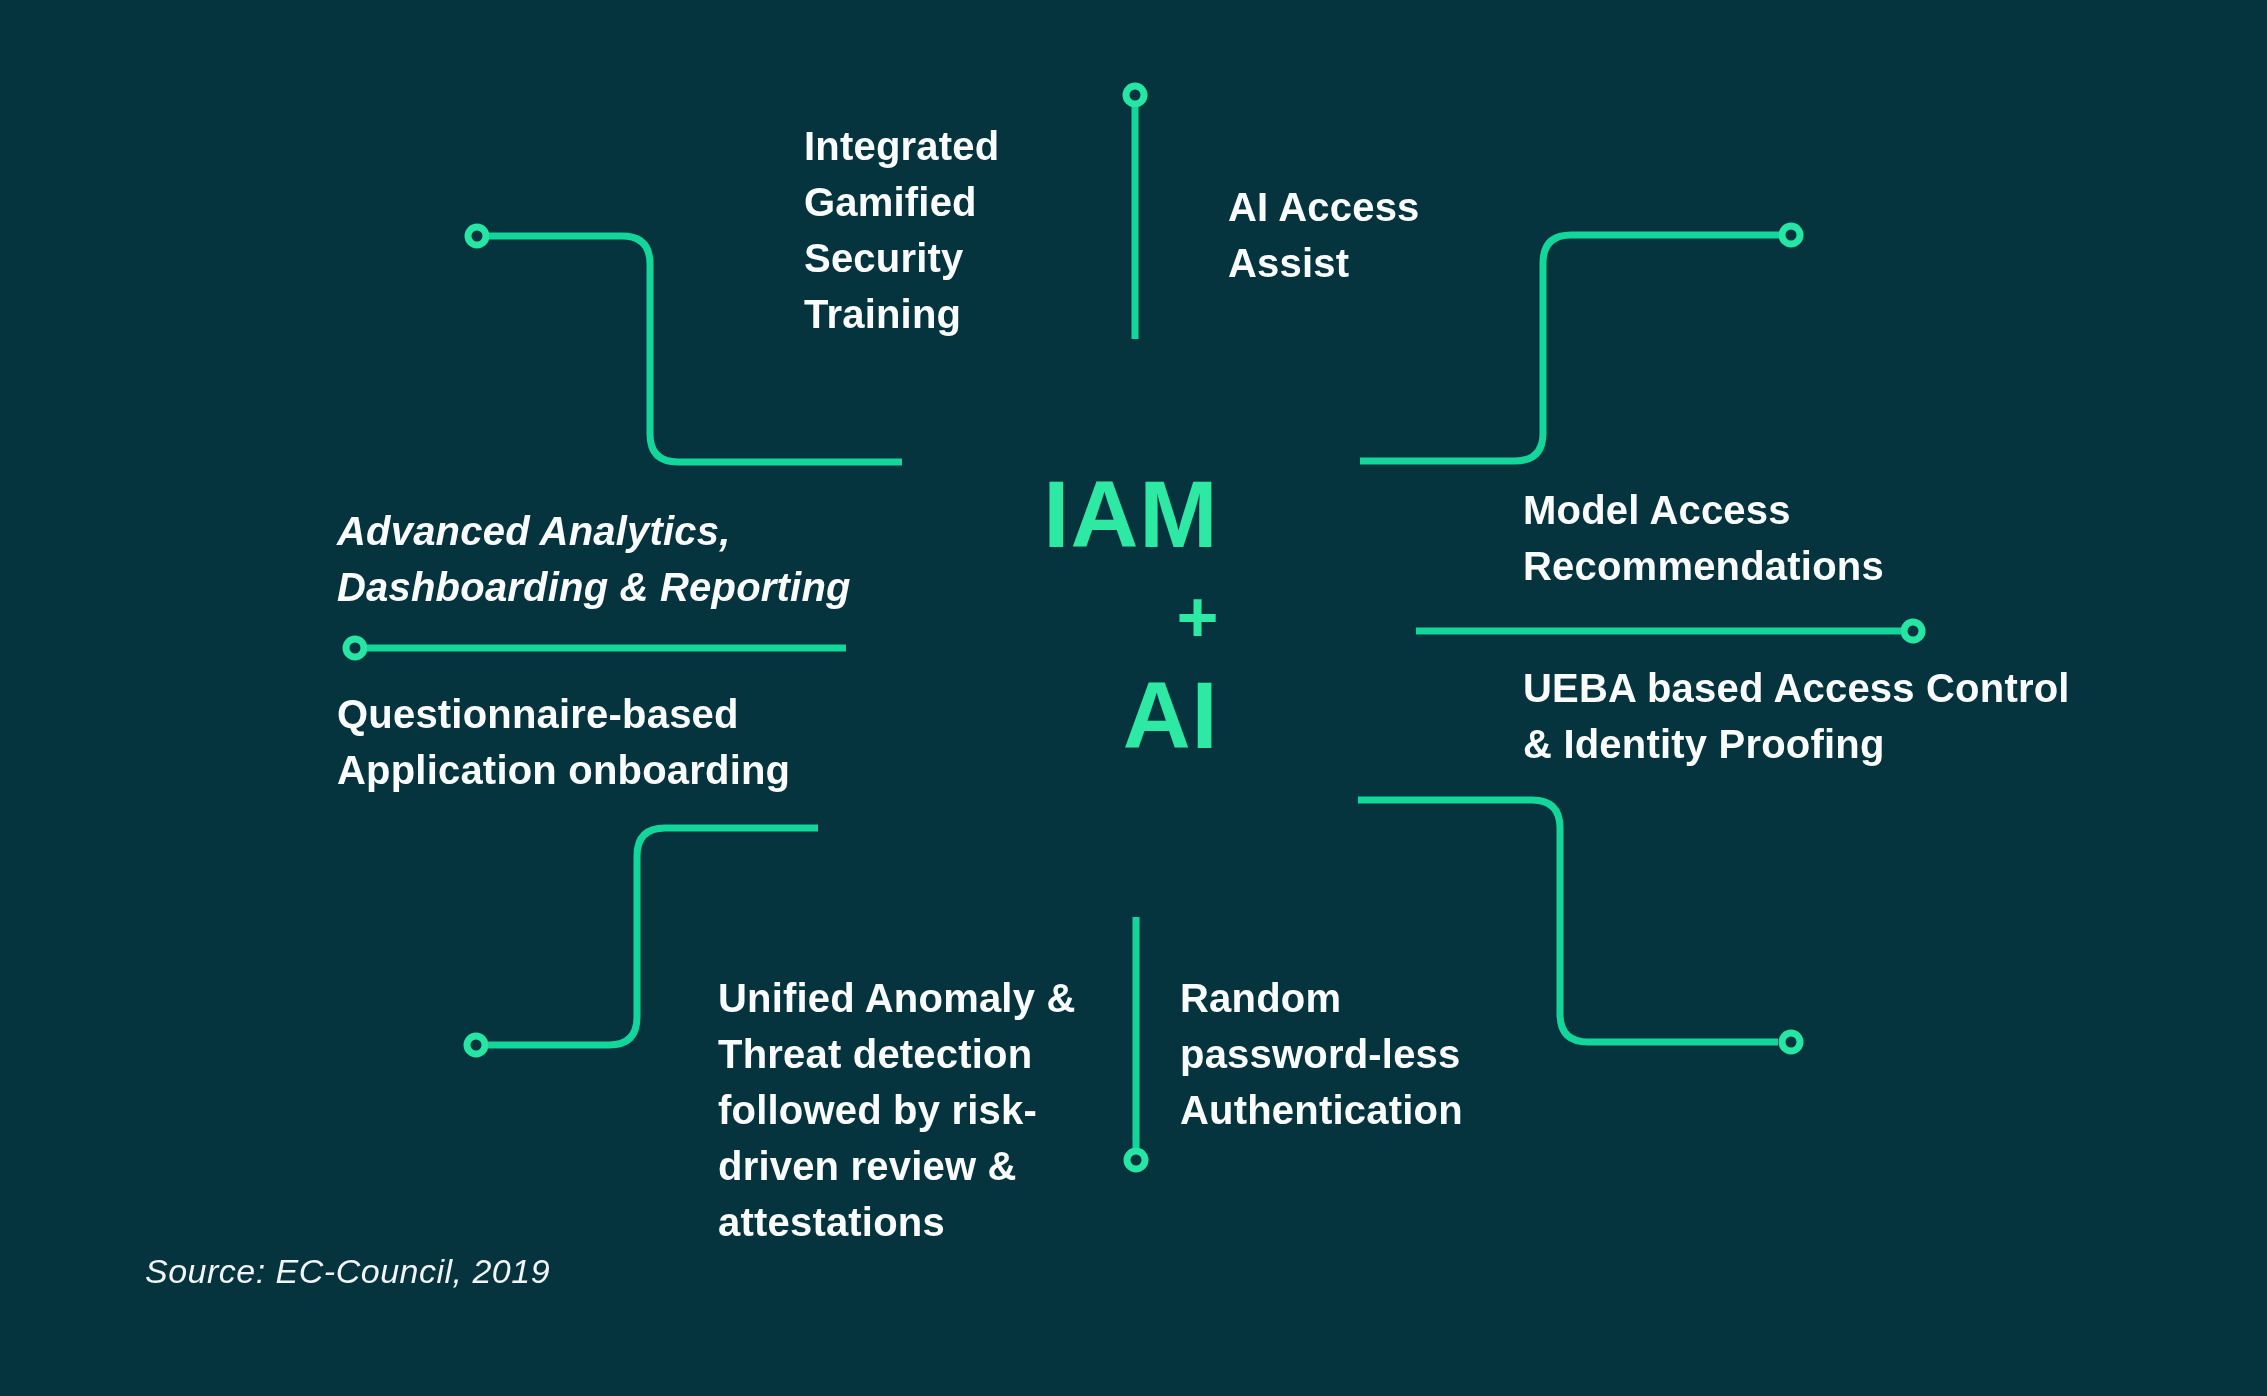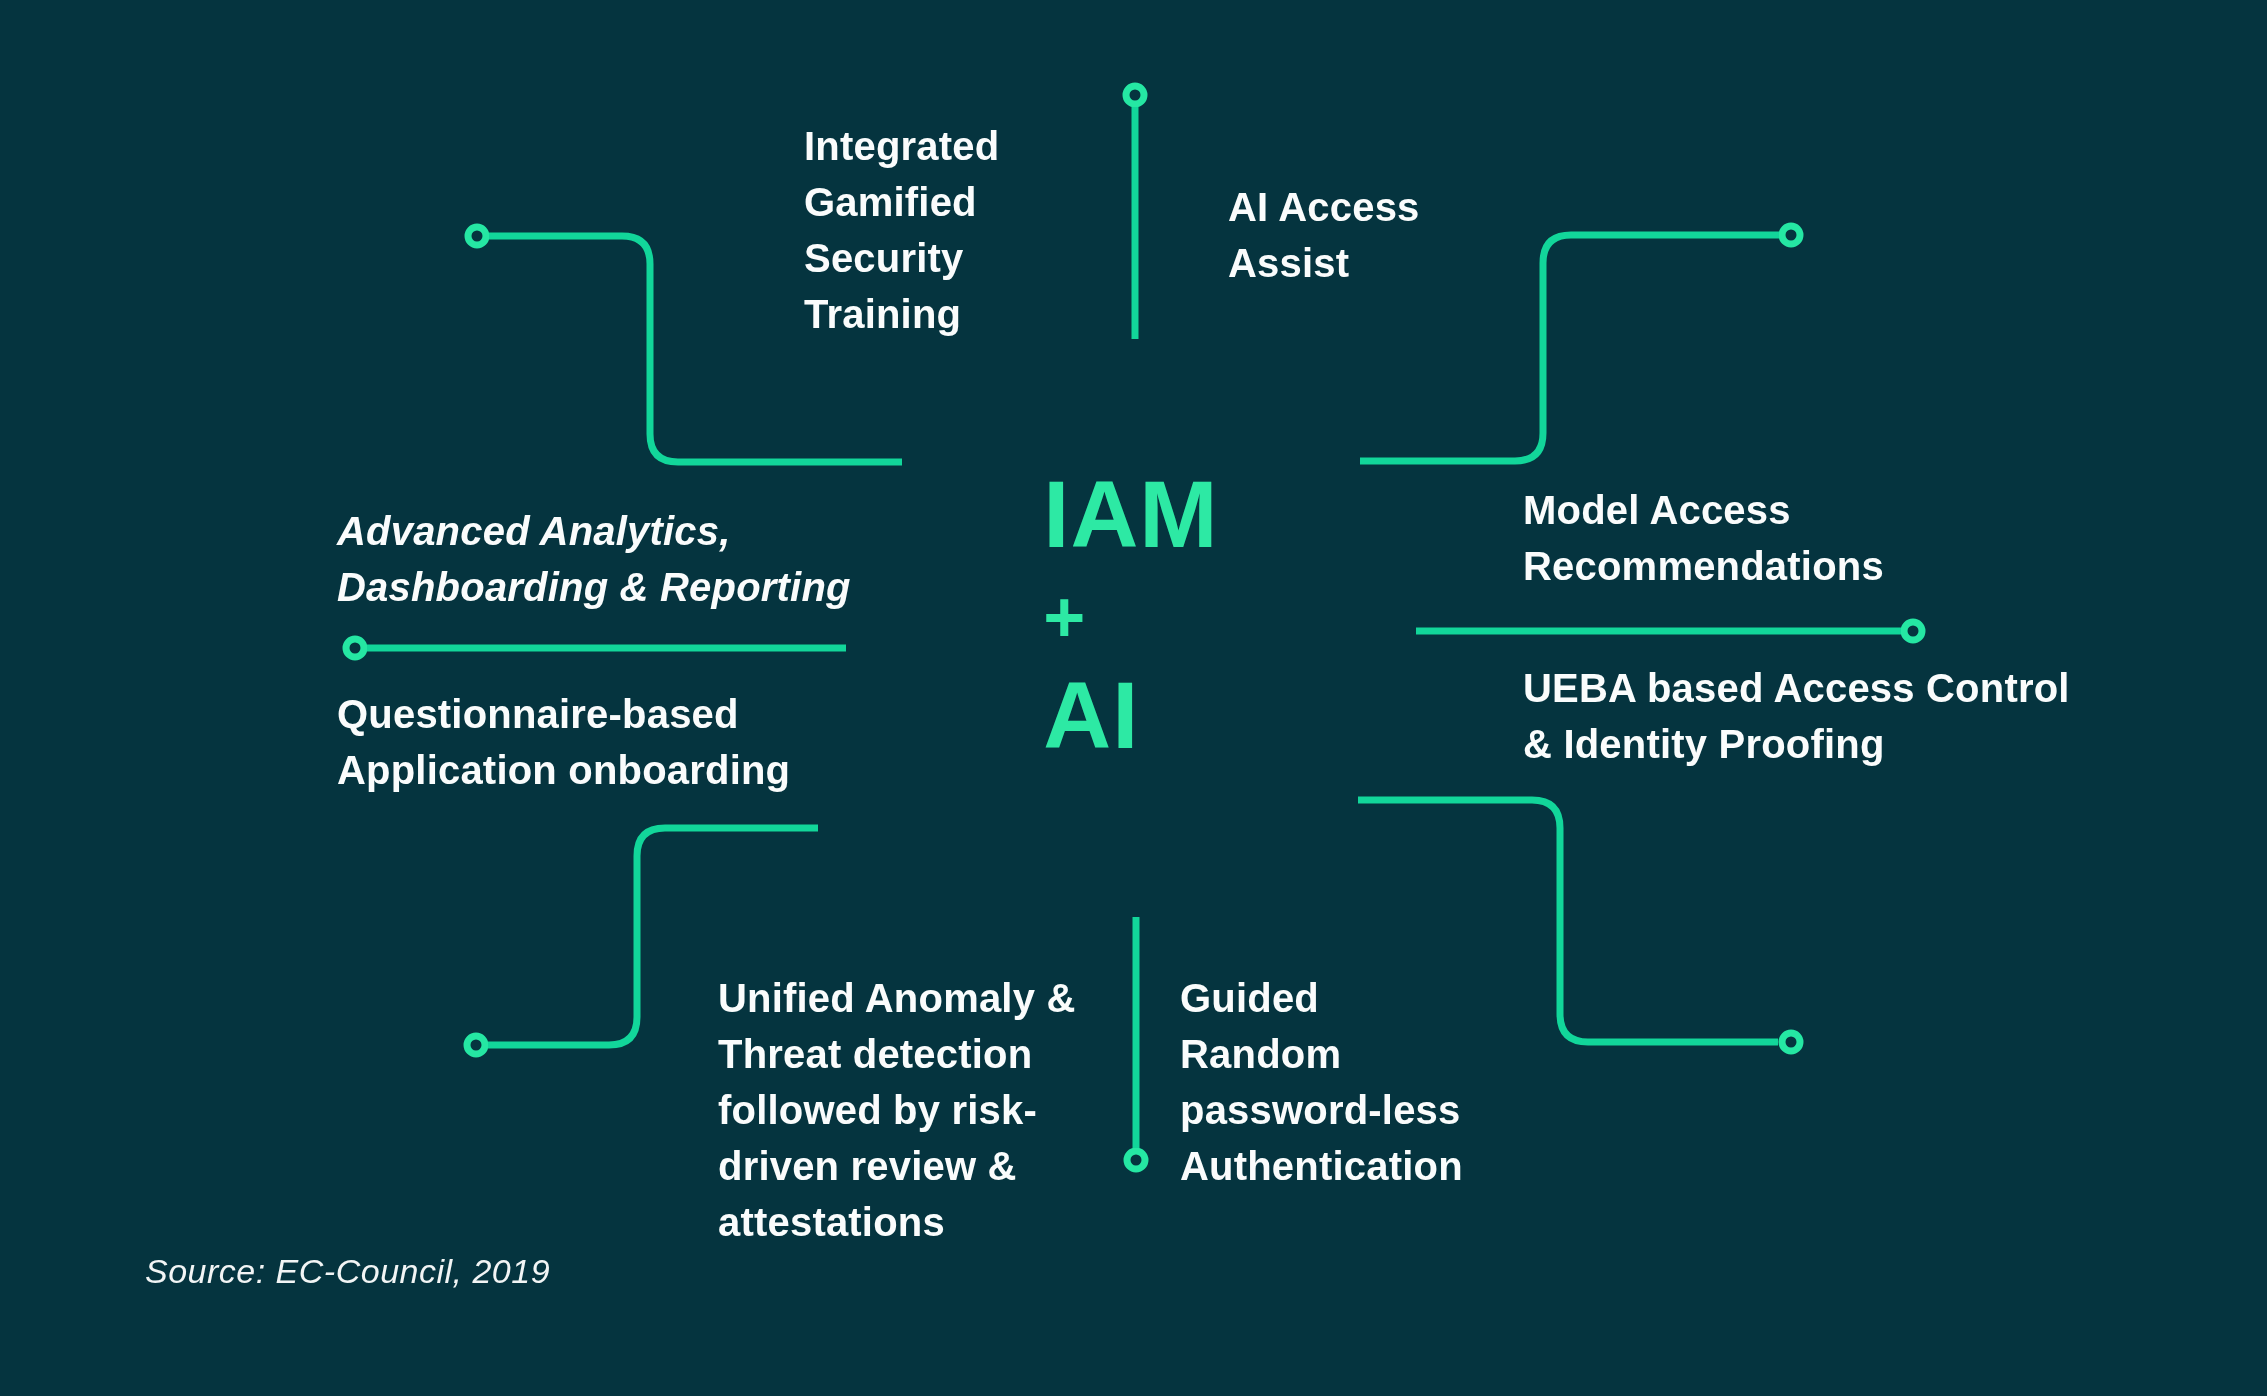--- a/index.html
+++ b/index.html
@@ -17,21 +17,21 @@
     position:absolute;
     color:var(--label,#fafcfc);
     font-size:40px;font-weight:700;line-height:56px;
     letter-spacing:0.2px;
     white-space:nowrap;
   }
   .label span{display:block;}
   .center-stack{
     position:absolute;left:1131px;top:462px;
     transform:translateX(-50%);
-    display:flex;flex-direction:column;align-items:flex-start;
+    display:flex;flex-direction:column;align-items:flex-end;
     color:var(--accent,#2de9a4);
     font-weight:700;text-align:center;
   }
   .center-word{font-size:94px;line-height:1.12;letter-spacing:1px;}
   .center-plus{font-size:72px;line-height:1.0;margin:14px 0 10px 0;}
   .source-note{
     position:absolute;left:145px;top:1252px;
     color:#f2f5f5;font-size:34px;font-style:italic;font-weight:400;
     letter-spacing:0.5px;white-space:nowrap;
   }
@@ -108,21 +108,20 @@
 
   <div class="label" style="left:718px;top:970px;">
     <span>Unified Anomaly &amp;</span>
     <span>Threat detection</span>
     <span>followed by risk-</span>
     <span>driven review &amp;</span>
     <span>attestations</span>
   </div>
 
   <div class="label" style="left:1180px;top:970px;">
-    <span>Guided</span>
     <span>Random</span>
     <span>password-less</span>
     <span>Authentication</span>
   </div>
 
   <div class="source-note">Source: EC-Council, 2019</div>
 
 </div>
 
 </body></html>

